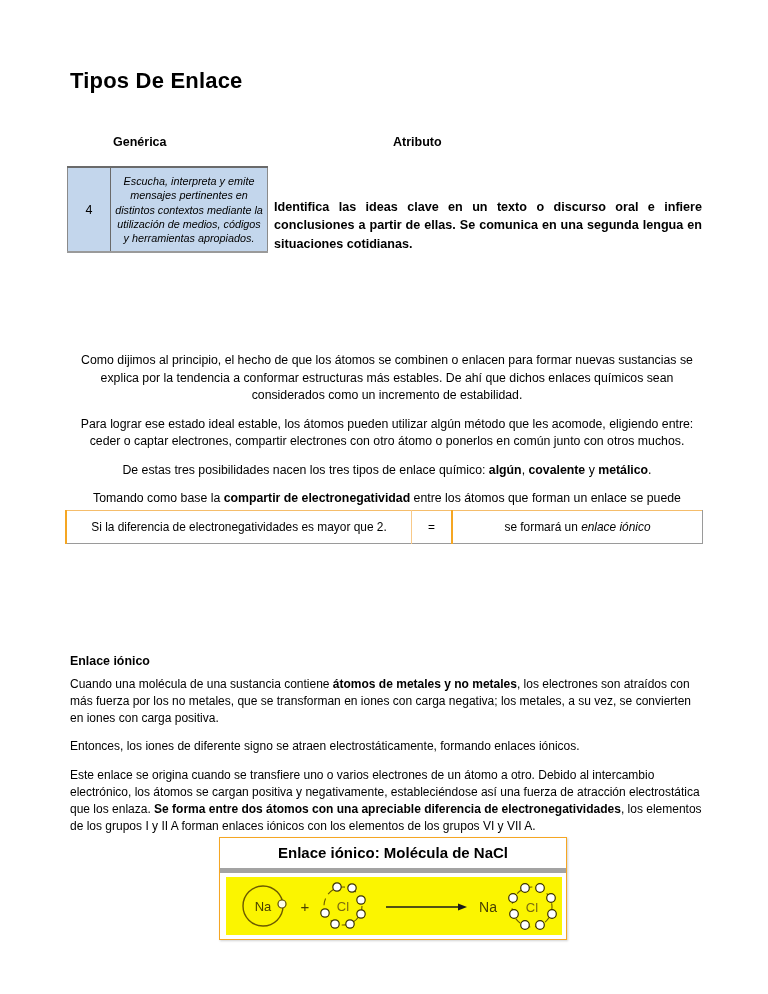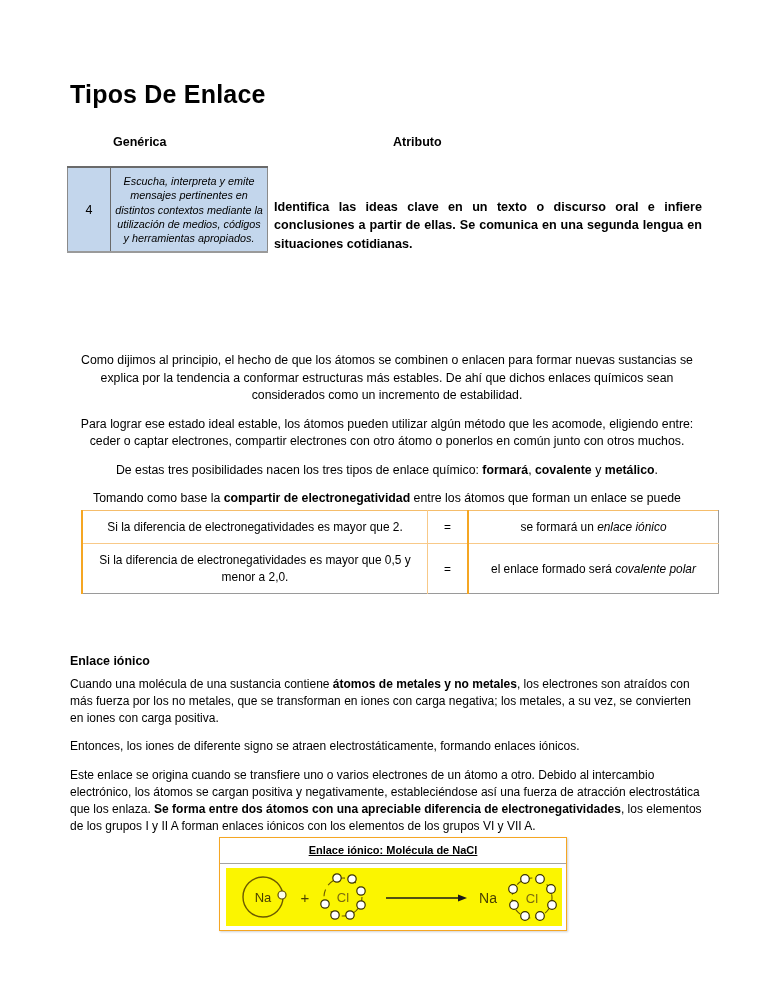--- a/index.html
+++ b/index.html
@@ -20,22 +20,22 @@
     width: 768px;
     height: 994px;
     box-sizing: border-box;
     padding: 0;
   }
 
   
   .doc-title {
     position: absolute;
     left: 70px;
-    top: 62px;
-    font-size: 25px;
+    top: 53px;
+    font-size: 22px;
     font-weight: bold;
     letter-spacing: 0.2px;
     line-height: 1.2;
   }
 
   
   .col-head {
     position: absolute;
     font-size: 12.5px;
     font-weight: bold;
@@ -98,21 +98,21 @@
     margin: 0 0 11px 0;
     font-size: 12.3px;
     line-height: 1.43;
     text-align: center;
   }
   .body-block p b { font-weight: bold; }
 
   
   .en-table {
     position: absolute;
-    left: 81px;
+    left: 65px;
     top: 510px;
     width: 638px;
     border-collapse: collapse;
     border-top: 1px solid #f5bd6b;
     border-left: 2px solid #f5a623;
     border-right: 1px solid #9a9a9a;
     border-bottom: 1px solid #9a9a9a;
     background: #ffffff;
   }
   .en-table td {
@@ -165,25 +165,24 @@
     left: 219px;
     top: 837px;
     width: 348px;
     box-sizing: border-box;
     border: 1px solid #f5a623;
     background: #ffffff;
     box-shadow: 1px 1px 2px rgba(0,0,0,0.18);
   }
   .nacl-caption {
     text-align: center;
-    font-size: 11px;
+    font-size: 15px;
     font-weight: bold;
     padding: 6px 0 7px 0;
-    border-bottom: 1px solid #a3a3a3;
-    text-decoration: underline;
+    border-bottom: 5px solid #a3a3a3;
   }
   .nacl-figure {
     margin: 4px 6px 6px 6px;
     background: #d946ef;
     height: 56px;
     position: relative;
   }
   .nacl-figure svg { display: block; }
 </style>
 </head>
@@ -203,35 +202,30 @@
         <td class="comp-desc">Escucha, interpreta y emite mensajes pertinentes en distintos contextos mediante la utilización de medios, códigos y herramientas apropiados.</td>
       </tr>
     </tbody>
   </table>
 
   <div class="attr-text">Identifica las ideas clave en un texto o discurso oral e infiere conclusiones a partir de ellas. Se comunica en una segunda lengua en situaciones cotidianas.</div>
 
   <div class="body-block">
     <p>Como dijimos al principio, el hecho de que los átomos se combinen  o enlacen para formar nuevas sustancias se explica por la tendencia a conformar estructuras más estables. De ahí que dichos enlaces químicos sean considerados como un incremento de estabilidad.</p>
     <p>Para lograr ese estado ideal estable, los átomos pueden utilizar algún método que les acomode, eligiendo entre: ceder o captar electrones, compartir electrones con otro átomo o ponerlos en común junto con otros muchos.</p>
-    <p><span>De estas tres posibilidades nacen los tres tipos de enlace químico: </span><b>formará</b><span>, </span><b>covalente</b><span> y </span><b>metálico</b><span>.</span></p>
+    <p><span>De estas tres posibilidades nacen los tres tipos de enlace químico: </span><b>algún</b><span>, </span><b>covalente</b><span> y </span><b>metálico</b><span>.</span></p>
     <p><span>Tomando como base la </span><b>compartir de electronegatividad</b><span> entre los átomos que forman un enlace se puede predecir el tipo de enlace que se formará:</span></p>
   </div>
 
   <table class="en-table">
     <tbody>
       <tr>
         <td class="en-cond">Si la diferencia de electronegatividades es mayor que 2.</td>
         <td class="en-eq">=</td>
         <td class="en-res"><span>se formará un </span><i>enlace iónico</i><span></span></td>
-      </tr>
-      <tr>
-        <td class="en-cond">Si la diferencia de electronegatividades es mayor que 0,5 y menor a 2,0.</td>
-        <td class="en-eq">=</td>
-        <td class="en-res"><span>el enlace formado será </span><i>covalente polar</i><span></span></td>
       </tr>
     </tbody>
   </table>
 
   <div class="section-block">
     <div class="section-title">Enlace iónico</div>
     <p><span>Cuando una molécula de una sustancia contiene </span><b>átomos de metales y no metales</b><span>, los electrones son atraídos con más fuerza por los no metales, que se transforman en iones con carga negativa; los metales, a su vez, se convierten en iones con carga positiva.</span></p>
     <p>Entonces, los iones de diferente signo se atraen electrostáticamente, formando enlaces iónicos.</p>
     <p><span>Este enlace se origina cuando se transfiere uno o varios electrones de un átomo a otro. Debido al intercambio electrónico, los átomos se cargan positiva y negativamente, estableciéndose así una fuerza de atracción electrostática que los enlaza. </span><b>Se forma entre dos átomos con una apreciable diferencia de electronegatividades</b><span>, los elementos de los grupos I y II A forman enlaces iónicos con los elementos de los grupos VI y VII A.</span></p>
   </div>

